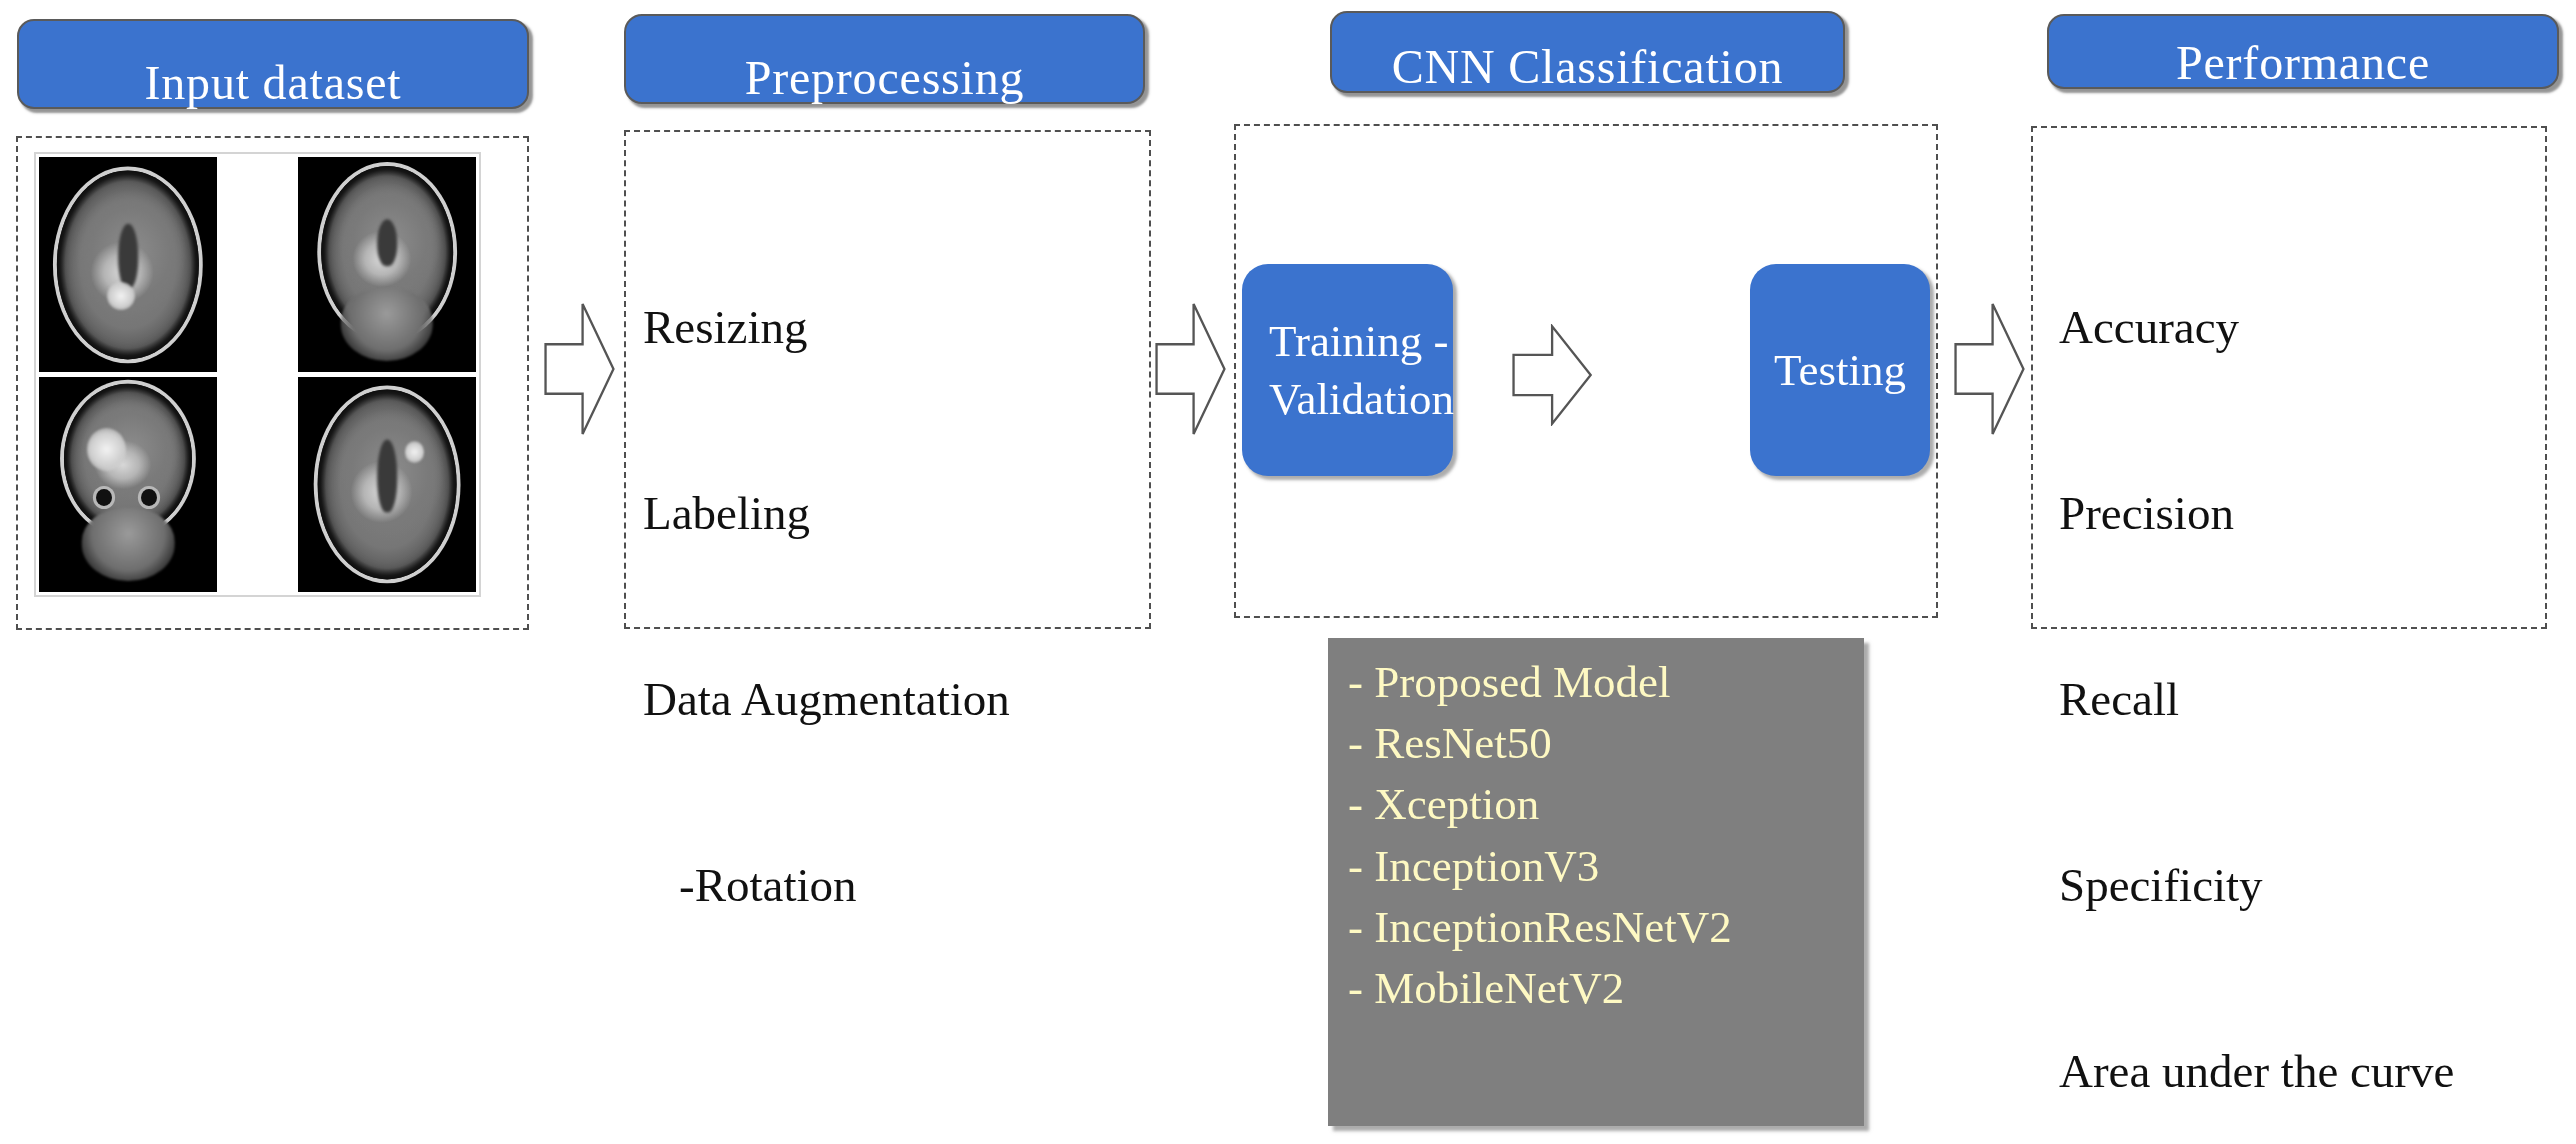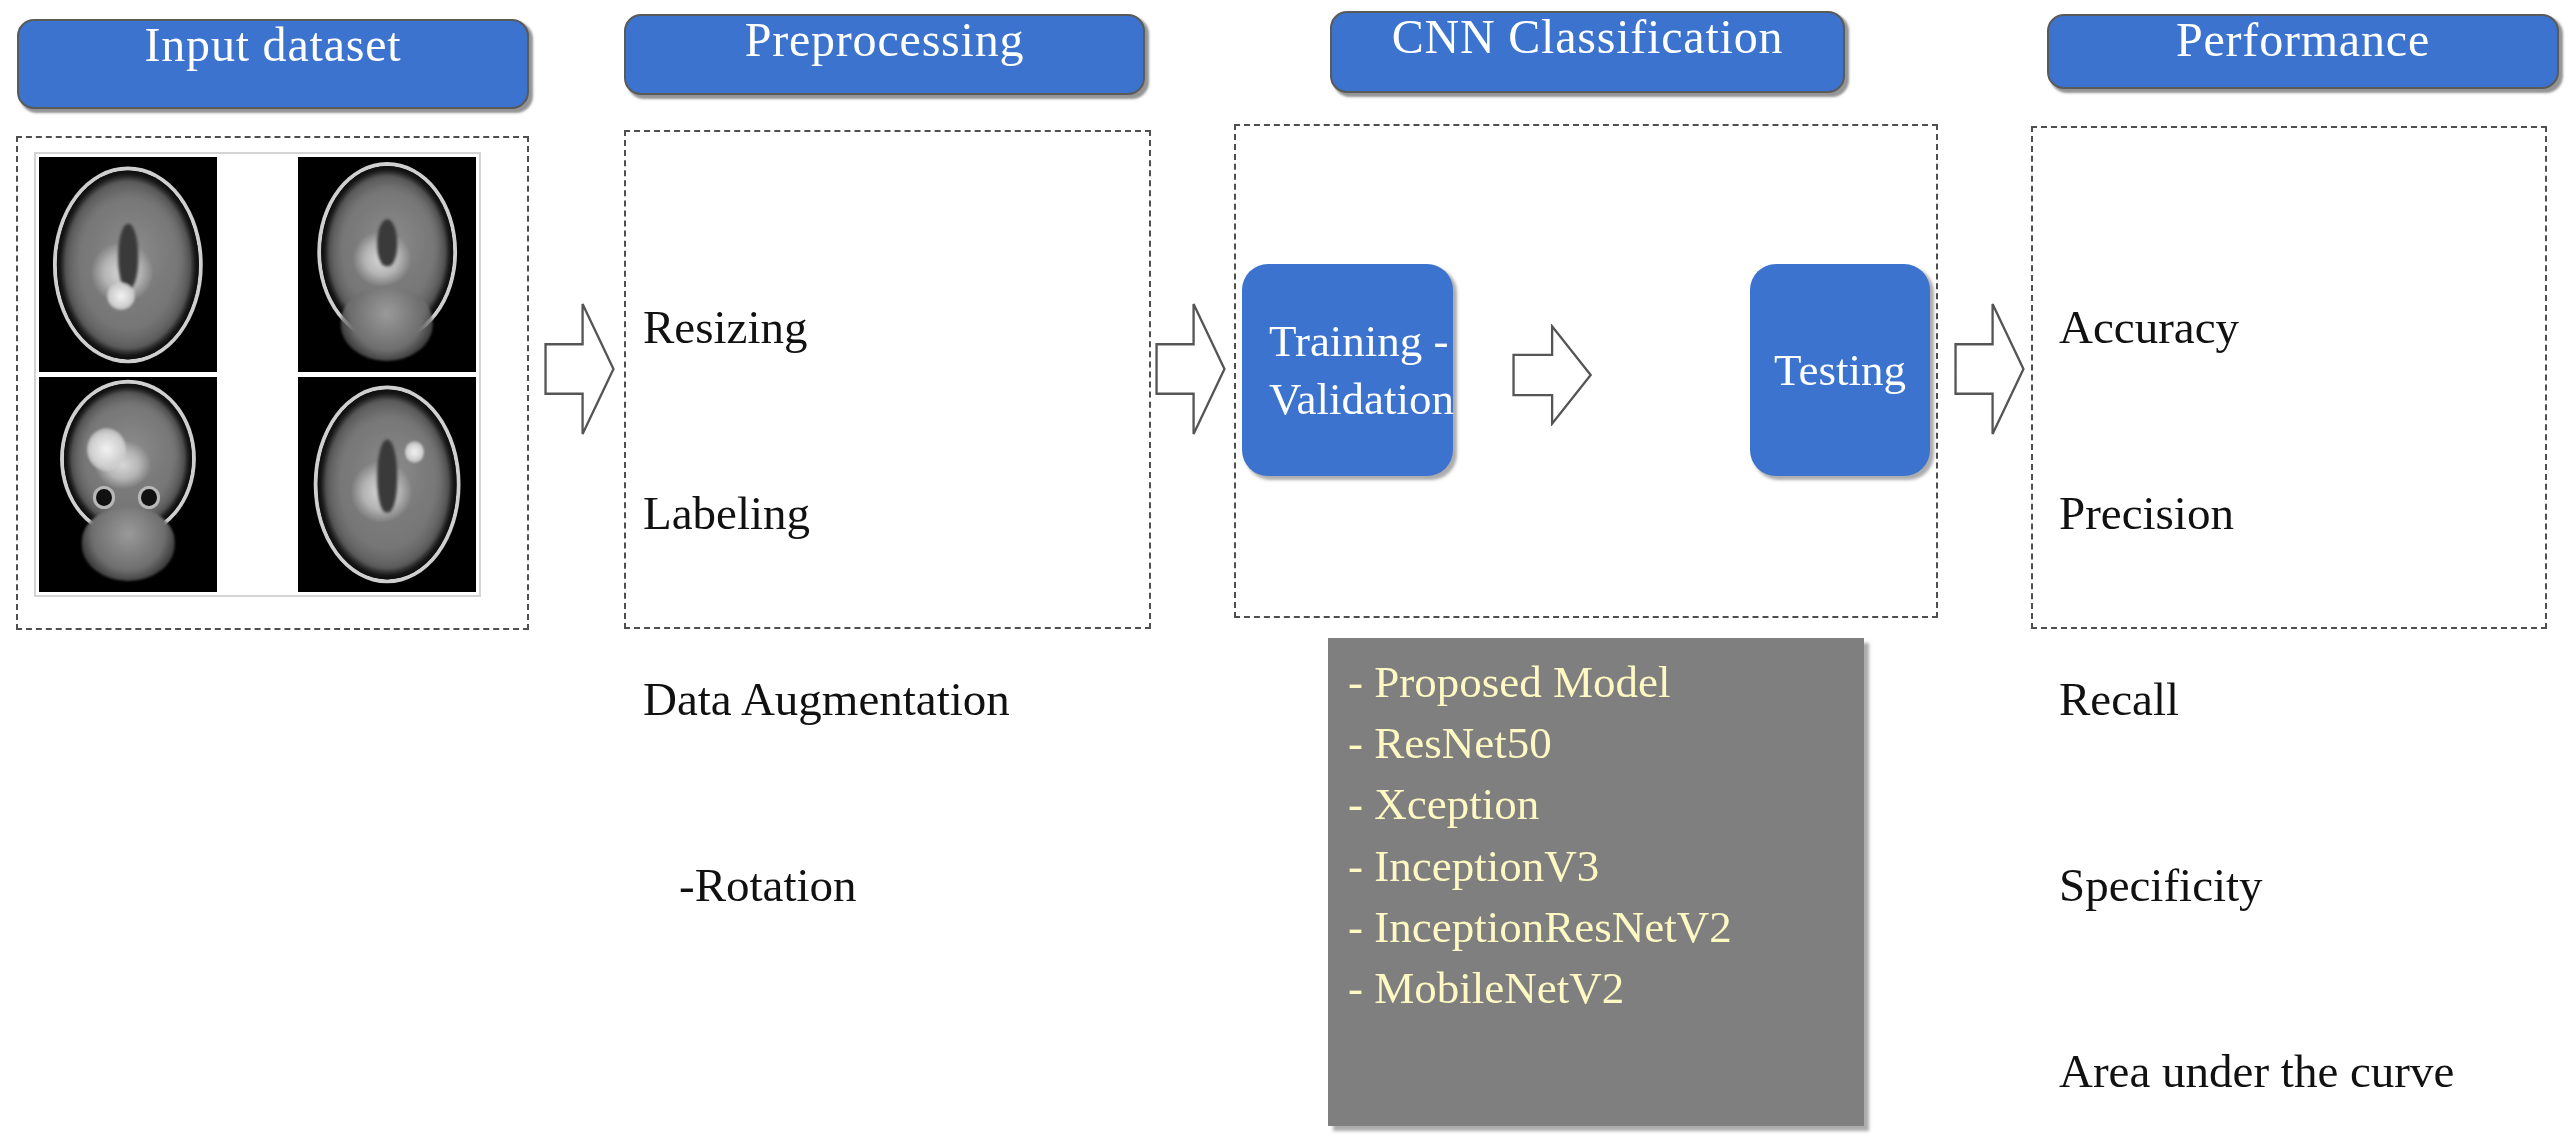--- a/index.html
+++ b/index.html
@@ -9,21 +9,21 @@
     position:relative;overflow:hidden;
   }
 
   
   .banner{
     position:absolute;
     background:#3b73ce;
     border-radius:17px;
     border:2.3px solid #5a5a5a;
     box-shadow:3.1px 3.9px 2.3px rgba(60,60,60,.55);
-    display:flex;align-items:flex-start;justify-content:center;
+    display:flex;align-items:flex-end;justify-content:center;
     color:#ffffff;
     font-size:48px;
     letter-spacing:0.8px;
     line-height:1;
     box-sizing:border-box;
   }
 
   
   .panel{
     position:absolute;
@@ -169,21 +169,21 @@
     <div class="lesion" style="left:60%;top:30%;width:11%;height:10%;"></div>
   </div>
 </div>
 
 <div class="arrow" style="left:544px;top:301px;width:71px;height:136px;">
   <svg viewBox="0 0 92 176" preserveAspectRatio="none">
     <polygon points="2,56 50,56 50,4 90,88 50,172 50,120 2,120" fill="#ffffff" stroke="#555555" stroke-width="3"></polygon>
   </svg>
 </div>
 
-<div class="banner" style="left:624px;top:14px;width:521px;height:81px;">
+<div class="banner" style="left:624px;top:14px;width:521px;height:90px;border-radius:18px;">
   <span>Preprocessing</span>
 </div>
 
 <div class="panel" style="left:624px;top:130px;width:527px;height:499px;">
 </div>
 
 <div class="textlist" style="left:643px;top:172px;width:496px;">
   <span style="display:block">Resizing</span>
   <span style="display:block">Labeling</span>
   <span style="display:block">Data Augmentation</span>

